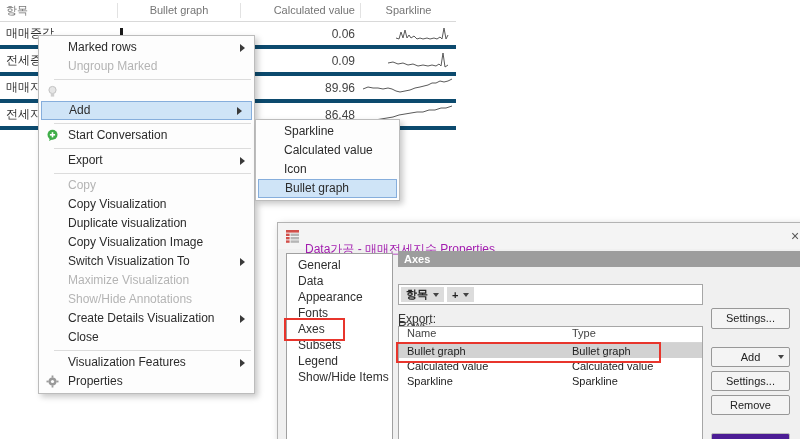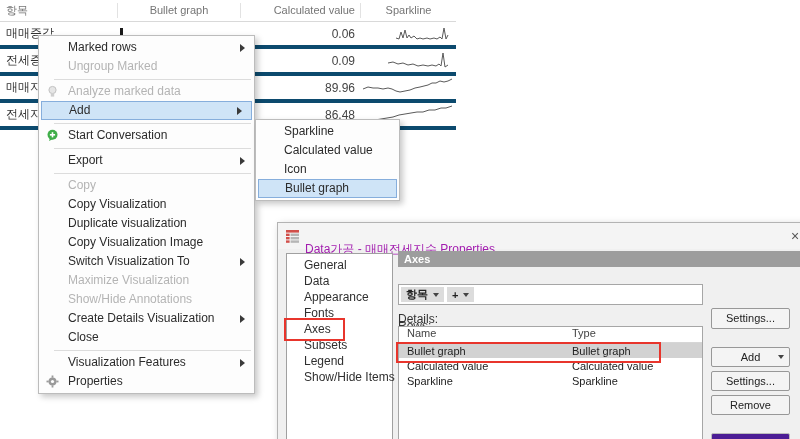--- a/index.html
+++ b/index.html
@@ -47,21 +47,21 @@
   
   .dialog{position:absolute;left:277px;top:222px;width:538px;height:230px;background:#f0f0f0;
     border:1px solid #b3b3b3;box-shadow:3px 3px 8px rgba(0,0,0,.25);z-index:4;}
   .dlg-title{position:absolute;left:0;top:0;right:0;height:26px;background:#f4f4f4;}
   .dlg-title .t-icon{position:absolute;left:8px;top:7px;}
   .dlg-title .t-text{position:absolute;left:27px;top:18px;font-size:12px;color:#a21caf;}
   .dlg-close{position:absolute;left:507px;top:3px;width:20px;height:20px;text-align:center;
     line-height:20px;font-size:14px;color:#555;}
   .dlg-nav{position:absolute;left:8px;top:30px;width:107px;height:240px;background:#fff;
     border:1px solid #a0a0a0;padding-top:3px;box-sizing:border-box;}
-  .nav-item{height:16px;line-height:16px;font-size:12px;color:#2f2f2f;padding-left:17px;white-space:nowrap;}
+  .nav-item{height:16px;line-height:16px;font-size:12px;color:#2f2f2f;padding-left:11px;white-space:nowrap;}
   .ann-box{position:absolute;border:2px solid #e8352c;z-index:9;}
   .ann-nav{left:6px;top:95px;width:57px;height:19px;}
   .ann-row{left:118px;top:119px;width:261px;height:17px;}
 
   .dlg-panel{position:absolute;left:120px;top:28px;width:418px;height:202px;}
   .section-header{height:16px;line-height:16px;background:#9d9d9d;color:#fff;
     font-size:11px;font-weight:bold;padding-left:6px;}
   .fld-label{position:absolute;left:0;font-size:12px;color:#333;}
   .rows-label{top:20px;margin-top:48px;}
   .cols-label{top:61px;}
@@ -151,21 +151,20 @@
 
   <div class="context-menu">
     <div class="menu-item"><span>Marked rows</span><span class="sub-arrow"></span></div>
     <div class="menu-item disabled">Ungroup Marked</div>
     <div class="menu-sep"></div>
     <div class="menu-item disabled">
       <svg class="mi-icon" viewBox="0 0 13 13">
         <circle cx="6.5" cy="5" r="3.6" fill="#e6e6e6" stroke="#c2c2c2"></circle>
           <rect x="4.8" y="8.6" width="3.4" height="3" fill="#cfcfcf"></rect>
       </svg>
-      <span>Analyze marked data</span>
     </div>
     <div class="menu-item selected"><span>Add</span><span class="sub-arrow"></span></div>
     <div class="menu-sep"></div>
     <div class="menu-item">
       <svg class="mi-icon" viewBox="0 0 13 13">
         <circle cx="6.5" cy="5.8" r="5" fill="#3fae49"></circle>
           <path d="M4 9 L3 12 L7 10 Z" fill="#3fae49"></path>
         <rect x="5.7" y="3.2" width="1.6" height="5.2" fill="#fff"></rect>
           <rect x="3.9" y="5" width="5.2" height="1.6" fill="#fff"></rect>
       </svg>
@@ -241,21 +240,21 @@
           <span>항목</span>
           <span class="dn-arrow"></span>
         </div>
         <div class="chip">
           <span>+</span>
           <span class="dn-arrow"></span>
         </div>
       </div>
       <div class="btn right-col b-settings-rows">Settings...</div>
 
-      <div class="fld-label cols-label">Details:</div>
+      <div class="fld-label cols-label">Export:</div>
       <div class="cols-table">
         <div class="ct-header">
           <div class="ct-c-name">Name</div>
           <div class="ct-c-type">Type</div>
         </div>
         <div class="ct-row selected">
           <div class="ct-c-name">Bullet graph</div>
           <div class="ct-c-type">Bullet graph</div>
         </div>
         <div class="ct-row">

